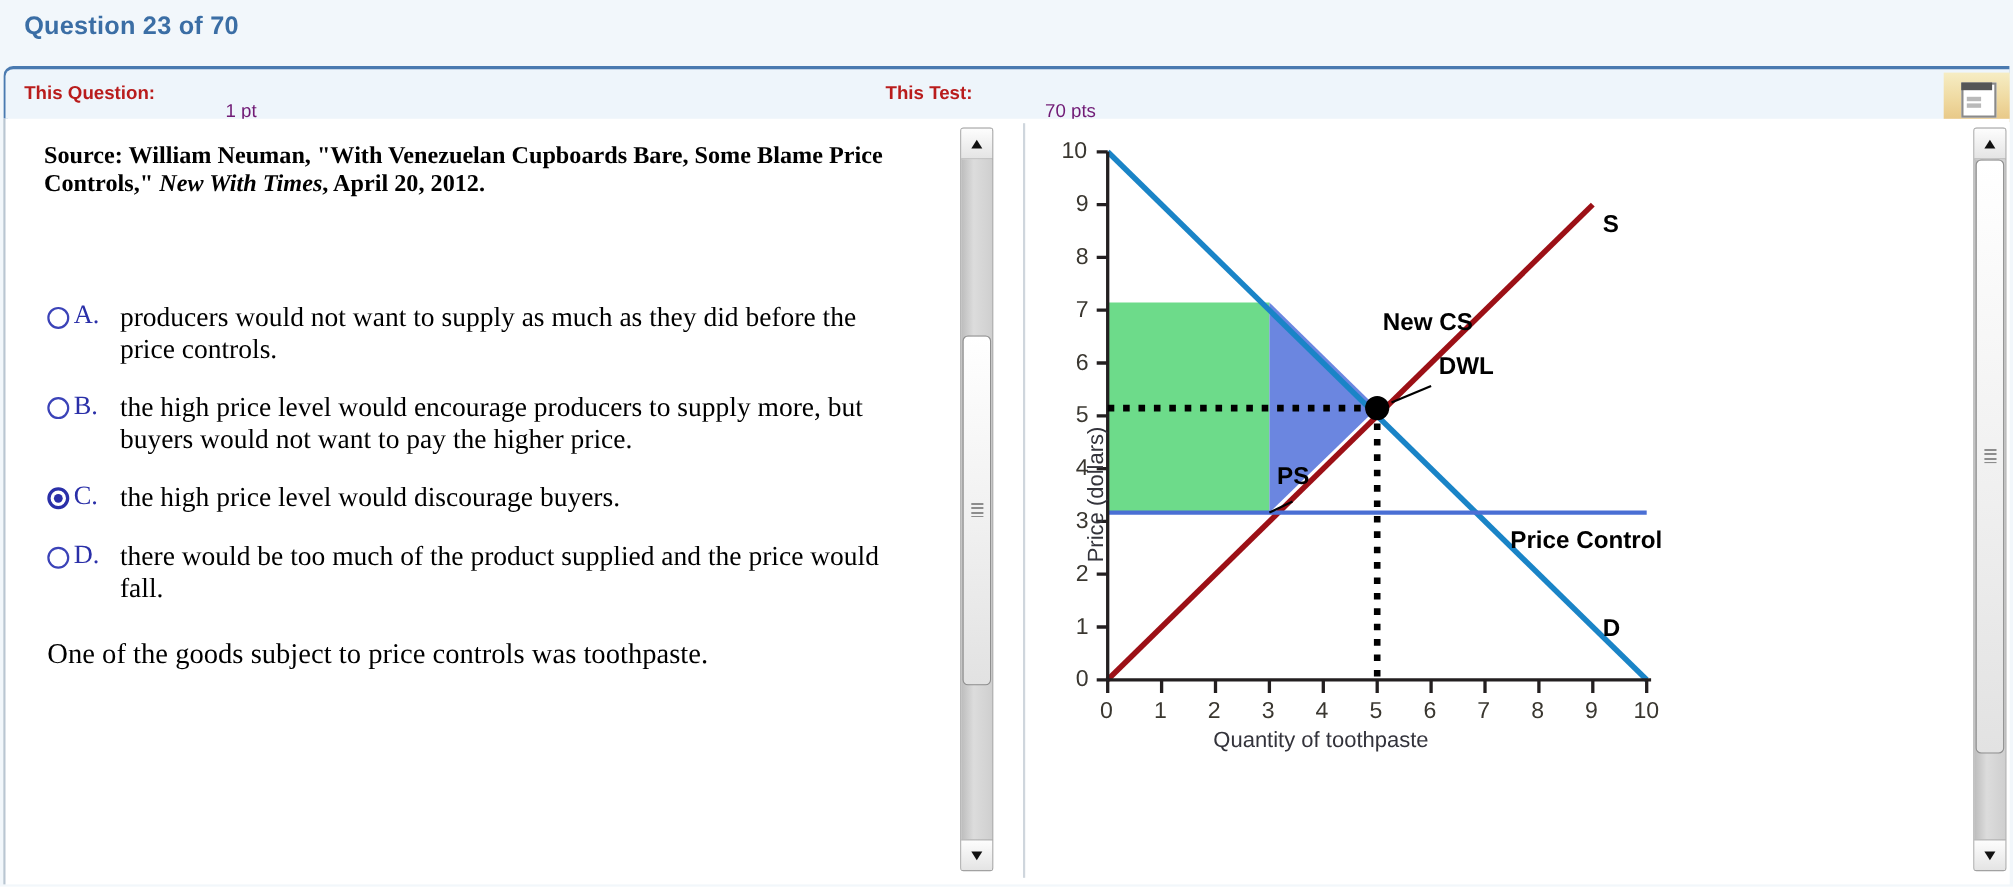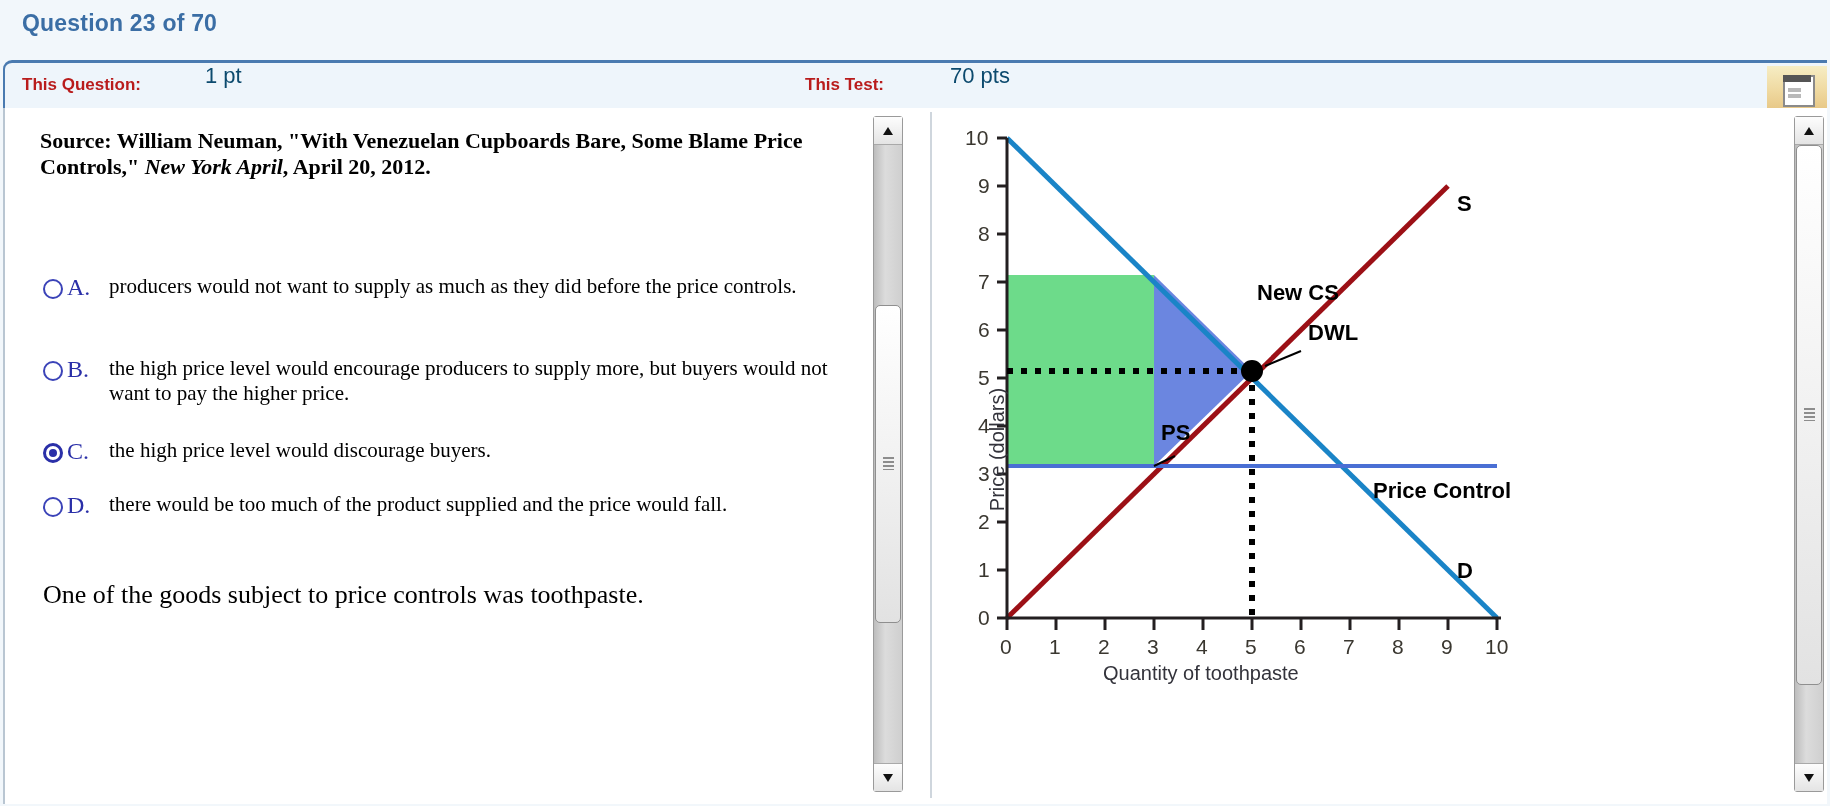--- a/index.html
+++ b/index.html
@@ -23,21 +23,21 @@
   
   #infobar{
     position:absolute;left:3px;top:60px;width:1824px;height:48px;
     background:#eef5fb;
     border-top:3px solid #4a7ab0;
     border-left:2px solid #4a7ab0;
     border-top-left-radius:9px;
     box-sizing:border-box;
   }
   #infobar .lbl{position:absolute;font-size:17px;font-weight:bold;color:#b91c1c;top:12px;}
-  #infobar .val{position:absolute;font-size:22px;color:#0c4a6e;top:0;}
+  #infobar .val{position:absolute;font-size:17px;color:#701a75;top:28px;}
   #lbl-q{left:17px;}
   #val-q{left:200px;}
   #lbl-t{left:800px;}
   #val-t{left:945px;}
   #flagbtn{
     position:absolute;right:0px;top:3px;width:60px;height:45px;
     background:linear-gradient(180deg,#f6edc4 0%,#efd9a0 55%,#e7c684 100%);
     border:none;box-sizing:border-box;
   }
   #flagbtn .glyph{
@@ -90,21 +90,21 @@
   .opt.sel .radio:after{
     content:"";position:absolute;left:3px;top:3px;width:8px;height:8px;border-radius:50%;
     background:#2a2fa8;
   }
   .opt .letter{
     position:absolute;left:24px;top:0;font-family:"Liberation Serif", serif;
     font-size:24px;color:#2a2fa8;
   }
   .opt .body{
     position:absolute;left:66px;top:0;width:720px;
-    font-family:"Liberation Serif", serif;font-size:21px;color:#000;line-height:1.17;
+    font-family:"Liberation Serif", serif;font-size:25px;color:#000;line-height:1.17;
   }
   #optA{top:166px;}
   #optB{top:248px;}
   #optC{top:330px;}
   #optD{top:384px;}
   
   .sbar{
     position:absolute;width:30px;
     background:linear-gradient(90deg,#f4f4f4,#fdfdfd 45%,#eaeaea);
     border:1px solid #9a9a9a;box-sizing:border-box;border-radius:3px;
@@ -166,21 +166,21 @@
   <div class="val" id="val-t">70 pts</div>
   <div id="flagbtn">
     <span class="glyph"></span>
   </div>
 </div>
 
 <div id="content">
 
   <div id="leftpane">
 
-    <div class="stext" id="source"><span>Source:  William Neuman, "With Venezuelan Cupboards Bare, Some Blame Price Controls," </span><span class="ital">New York April</span><span>, April 20, 2012.</span></div>
+    <div class="stext" id="source"><span>Source:  William Neuman, "With Venezuelan Cupboards Bare, Some Blame Price Controls," </span><span class="ital">New With Times</span><span>, April 20, 2012.</span></div>
 
 
     <div class="opt" id="optA">
       <span class="radio"></span>
       <span class="letter">A.</span>
       <span class="body">producers would not want to supply as much as they did before the price controls.</span>
     </div>
 
     <div class="opt" id="optB">
       <span class="radio"></span>

